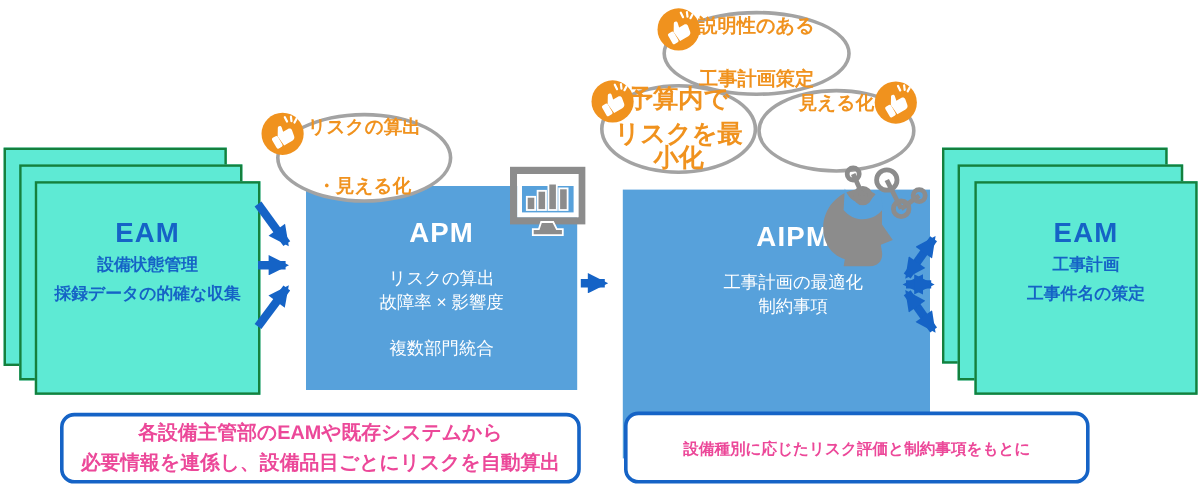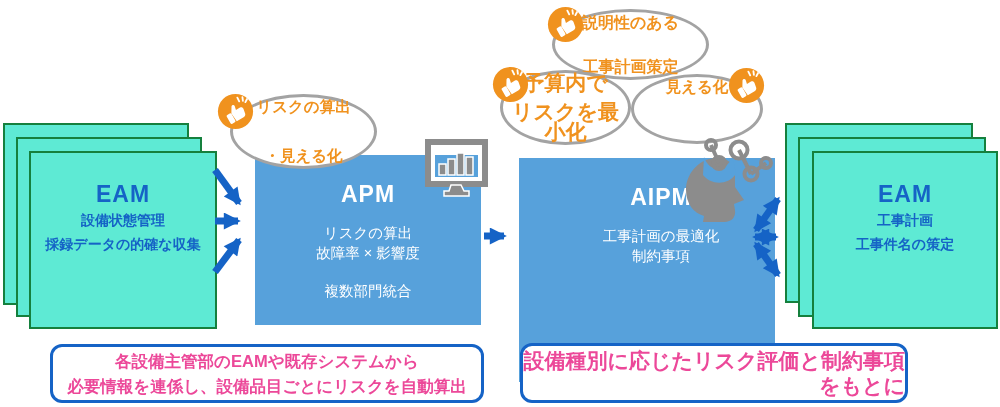--- a/index.html
+++ b/index.html
@@ -43,21 +43,21 @@
   #thumb-top{left:547px;top:6px;}
   #thumb-left{left:492px;top:66px;}
   #thumb-right{left:728px;top:67px;}
 
   
   .note{position:absolute;background:#fff;border:3px solid #1563C6;border-radius:12px;color:#ec4899;
         font-weight:bold;text-align:center;display:flex;flex-direction:column;justify-content:center;
         box-sizing:border-box;z-index:1;}
   .note span{display:block;}
   #note-left{left:50px;top:344px;width:434px;height:59px;font-size:16.5px;line-height:25px;}
-  #note-right{left:520px;top:343px;width:388px;height:60px;font-size:21px;line-height:25px;text-align:right;}
+  #note-right{left:520px;top:343px;width:388px;height:60px;font-size:13px;line-height:25px;}
 
   .arrows{position:absolute;left:0;top:0;z-index:2;}
   .icon-monitor{position:absolute;left:424px;top:138px;z-index:4;}
   .icon-head{position:absolute;left:680px;top:134px;z-index:4;}
 </style>
 </head>
 <body>
 
 <div class="canvas">
 

